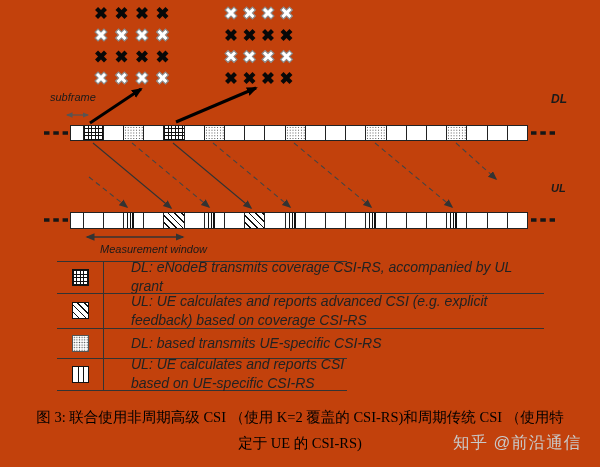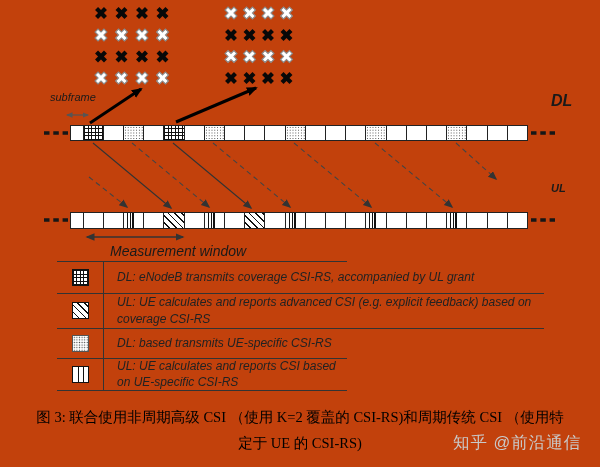--- a/index.html
+++ b/index.html
@@ -21,30 +21,30 @@
   .p-stripes::before{content:"";position:absolute;left:0;top:0;bottom:0;width:52%;
             border-right:2px solid #111;box-sizing:border-box;
             background:repeating-linear-gradient(90deg,transparent 0 2.6px,#111 2.6px 3.6px);}
   
   #overlay{position:absolute;left:0;top:0;z-index:3;pointer-events:none;}
   .cr-filled{fill:#080808;}
   .cr-outline{fill:#ffffff;stroke:#8a8a8a;stroke-width:1.15px;}
   
   .lbl{position:absolute;font-style:italic;z-index:4;}
   #subframe-lbl{left:50px;top:91px;font-size:11px;}
-  #dl-lbl{left:551px;top:92px;font-size:16px;font-weight:bold;}
+  #dl-lbl{left:551px;top:92px;font-size:12px;font-weight:bold;}
   #ul-lbl{left:551px;top:182px;font-size:11px;font-weight:bold;text-align:center;}
-  #mw-lbl{left:110px;top:243px;font-size:14px;}
+  #mw-lbl{left:100px;top:243px;font-size:11px;}
   
   #legend{position:absolute;left:57px;top:261px;width:487px;height:129px;z-index:2;}
   .lg-line{position:absolute;height:1px;background:#333;}
   .lg-divider{position:absolute;left:46px;top:0;width:1px;height:129px;background:#333;}
   .lg-row{position:absolute;left:0;width:487px;display:flex;align-items:center;}
   .lg-icon-cell{width:46px;display:flex;justify-content:center;align-items:center;flex:none;}
-  .lg-text{margin-left:14px;font-style:italic;font-size:12px;color:#222;line-height:1.35;}
+  .lg-text{margin-left:28px;font-style:italic;font-size:14px;color:#222;line-height:1.35;}
   .lg-ic{width:17px;height:17px;box-sizing:border-box;border:1px solid #111;background:#fff;}
   .ic-grid{background-image:repeating-linear-gradient(90deg,#111 0 1px,transparent 1px 3.4px),
                              repeating-linear-gradient(0deg,#111 0 1px,transparent 1px 3.4px);}
   .ic-diag{background-image:repeating-linear-gradient(45deg,transparent 0 3.6px,#111 3.6px 4.9px);}
   .ic-dot{border-color:#555;background-image:radial-gradient(circle,#444 0.7px,transparent 0.9px);
           background-size:2.6px 2.6px;}
   .ic-cols{border-width:1.2px;background-image:linear-gradient(90deg,transparent 0 4.6px,#111 4.6px 5.6px,
            transparent 5.6px 9.6px,#111 9.6px 10.6px,transparent 10.6px);}
   
   #caption{position:absolute;left:20px;top:404px;width:560px;text-align:center;z-index:2;

